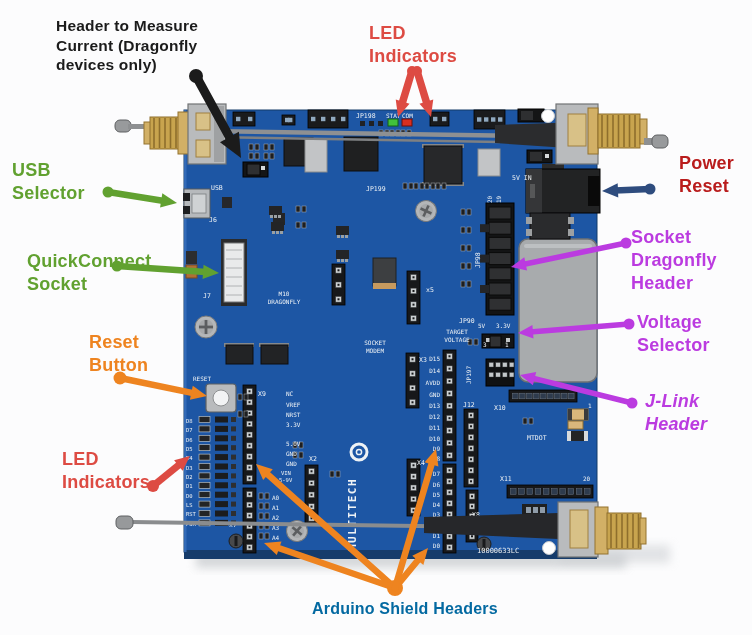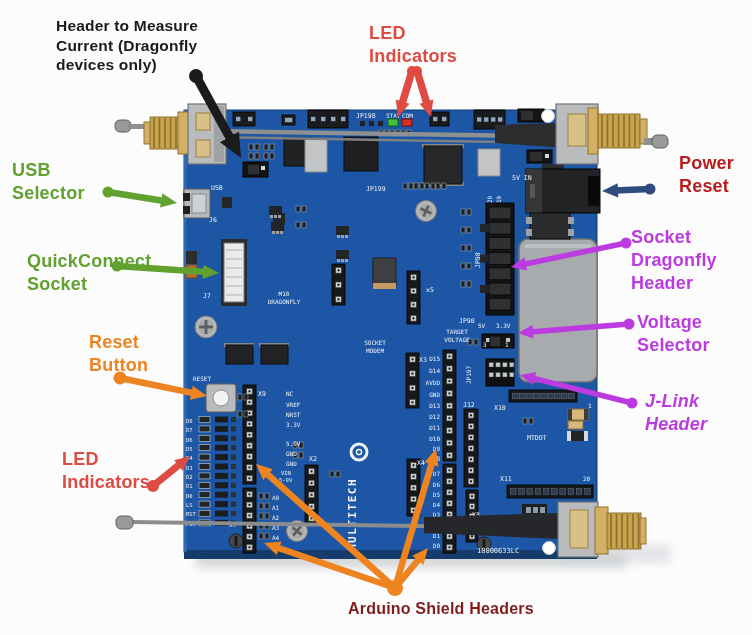--- a/index.html
+++ b/index.html
@@ -760,16 +760,16 @@
       <span class="cl-line">Header</span>
     </div>
   <div class="cl" id="c-voltage" style="color: rgb(187, 59, 224);">
       <span class="cl-line">Voltage</span>
       <span class="cl-line">Selector</span>
     </div>
   <div class="cl" id="c-jlink" style="color: rgb(187, 59, 224);">
       <span class="cl-line">J-Link</span>
       <span class="cl-line">Header</span>
     </div>
-  <div class="cl" id="c-arduino" style="color: #7f1d1d; margin-left: 36px;">
+  <div class="cl" id="c-arduino" style="color: #0369a1;">
       <span class="cl-line">Arduino Shield Headers</span>
     </div>
 </div>
 
 </body></html>

